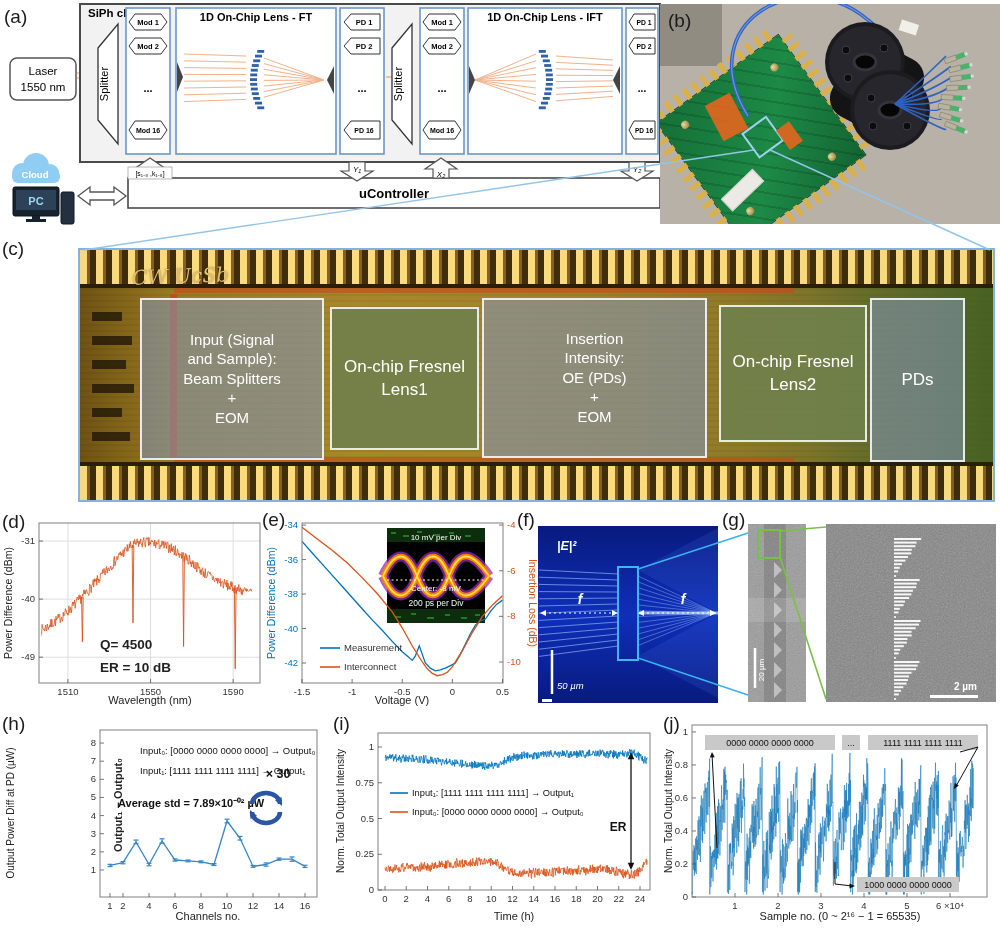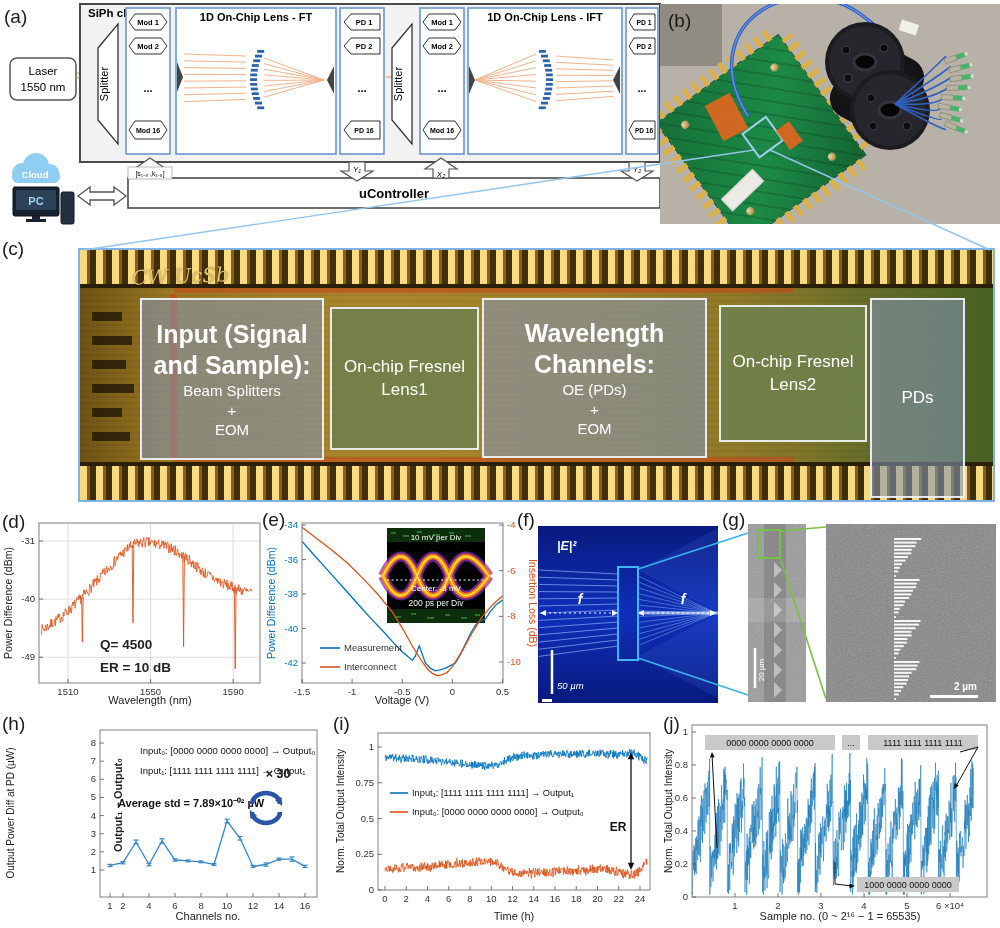--- a/index.html
+++ b/index.html
@@ -28,21 +28,21 @@
   .padrow{position:absolute;left:0;right:0;height:34px;background:
     repeating-linear-gradient(90deg,rgba(255,224,130,.95) 0 7px,rgba(130,95,25,.9) 7px 10px,rgba(58,42,12,.95) 10px 16px)}
   .padrow.top{top:0;border-bottom:4px solid #2a1f08}
   .padrow.bot{bottom:0;border-top:4px solid #2a1f08}
   #chipmark{position:absolute;left:52px;top:14px;font-family:"DejaVu Serif",serif;font-style:italic;font-size:20px;color:#e3c06a;transform:rotate(-2deg);text-shadow:0 0 2px rgba(0,0,0,.4)}
   .slot{position:absolute;background:rgba(28,19,5,.75)}
   .ostrip{position:absolute;background:rgba(198,72,26,.85)}
   .cbox{position:absolute;display:flex;flex-direction:column;align-items:center;justify-content:center;color:#fff;text-align:center;border:2px solid rgba(240,244,248,.92);box-sizing:border-box}
   .cbox.blue{background:rgba(130,148,180,.58)}
   .cbox.green{background:rgba(112,128,74,.93)}
-  .ct{font-size:25px;font-weight:bold;line-height:1.25}
+  .ct{font-size:15px;font-weight:normal;line-height:1.25}
   .cs{font-size:15px;line-height:1.3}
   .csp{}
   .cg{font-size:17px;line-height:1.35}
   
   #panelG{position:absolute;left:721px;top:508px;width:279px;height:202px}
 </style>
 </head>
 <body>
 <div id="fig">
 
@@ -349,31 +349,31 @@
     <div class="ct">and Sample):</div>
     <div class="cs csp">Beam Splitters</div>
     <div class="cs">+</div>
     <div class="cs">EOM</div>
   </div>
   <div class="cbox green" style="left:250px;top:57px;width:149px;height:143px">
     <div class="cg">On-chip Fresnel</div>
     <div class="cg">Lens1</div>
   </div>
   <div class="cbox blue" style="left:402px;top:48px;width:225px;height:160px">
-    <div class="ct">Wavelength</div>
-    <div class="ct">Channels:</div>
+    <div class="ct">Insertion</div>
+    <div class="ct">Intensity:</div>
     <div class="cs csp">OE (PDs)</div>
     <div class="cs">+</div>
     <div class="cs">EOM</div>
   </div>
   <div class="cbox green" style="left:639px;top:55px;width:148px;height:137px">
     <div class="cg">On-chip Fresnel</div>
     <div class="cg">Lens2</div>
   </div>
-  <div class="cbox blue" style="left:790px;top:48px;width:95px;height:200px">
+  <div class="cbox blue" style="left:790px;top:48px;width:95px;height:164px">
     <div class="cg">PDs</div>
   </div>
 </div>
 
 <svg id="panelF" width="208" height="202" style="left:515px;top:508px">
   <defs>
     <linearGradient id="fbg" x1="0" y1="0" x2="0" y2="1">
       <stop offset="0" stop-color="#081a7e"></stop>
           <stop offset="0.5" stop-color="#0f2fba"></stop>
           <stop offset="1" stop-color="#081a7e"></stop>

